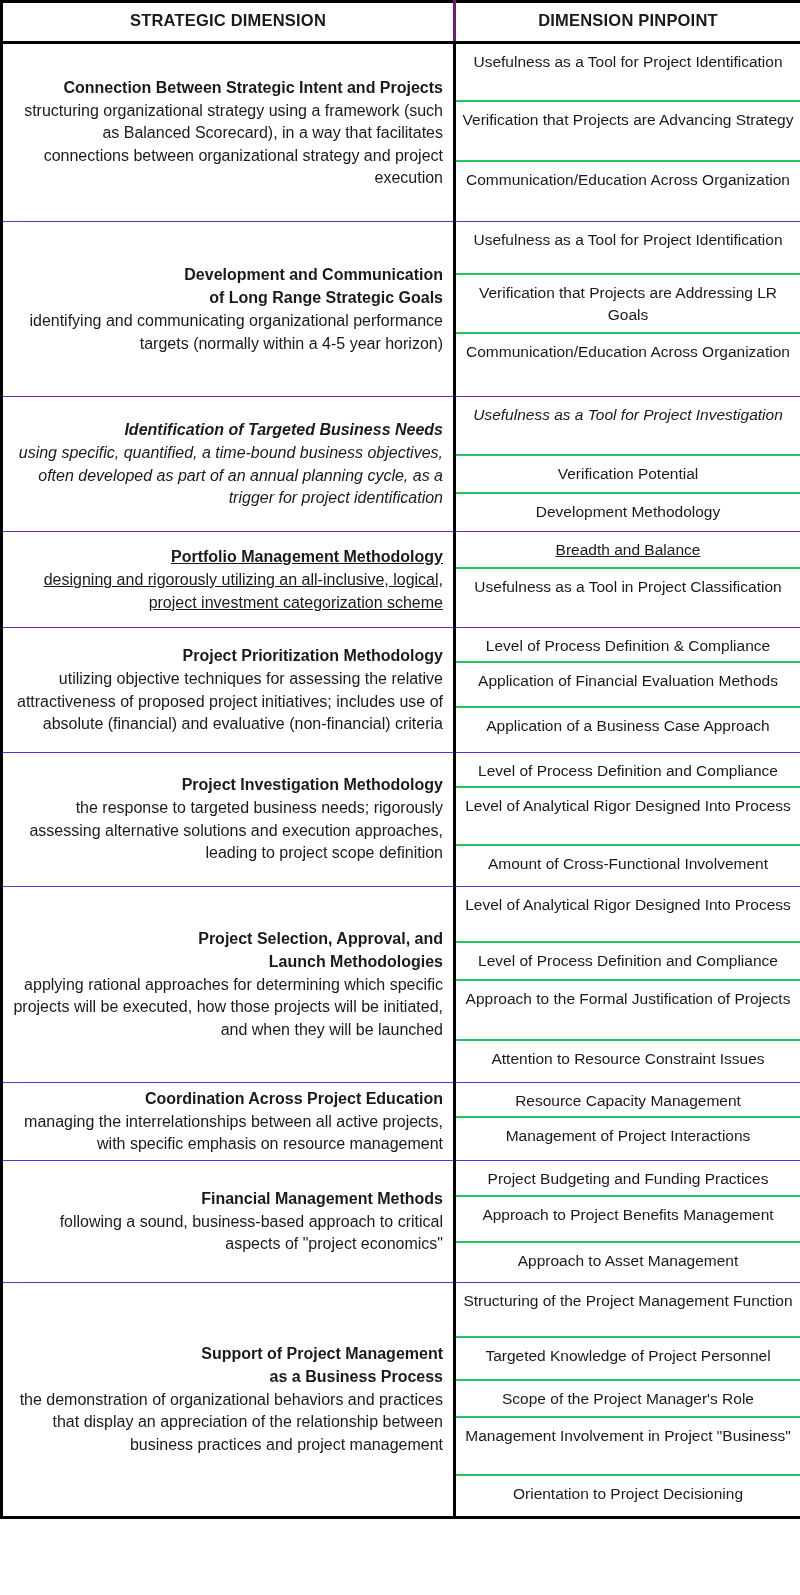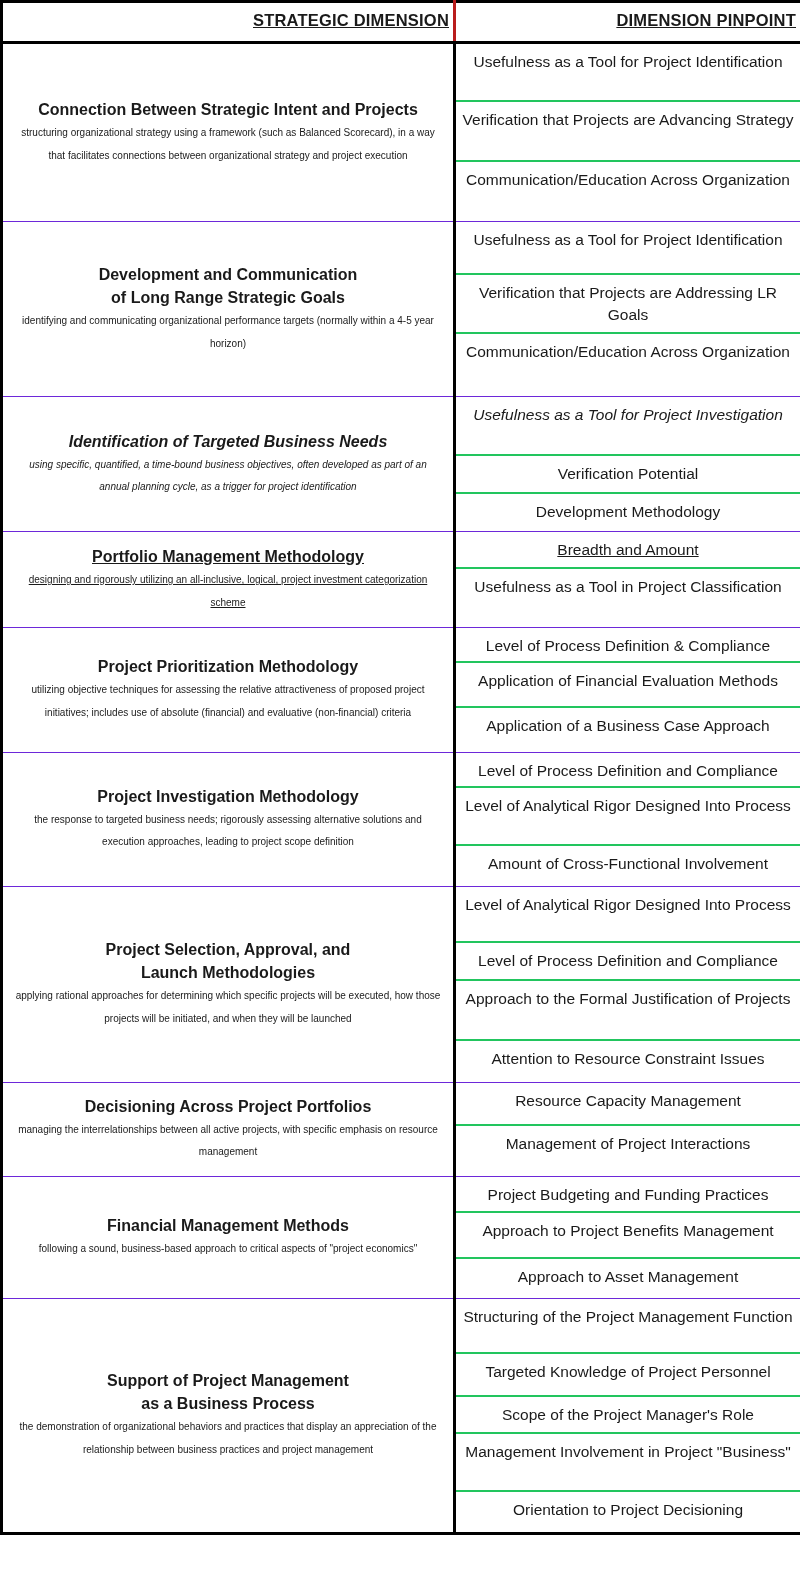--- a/index.html
+++ b/index.html
@@ -18,45 +18,45 @@
     table-layout: fixed;
     border: 3px solid #000000;
   }
   col.left-col  { width: 453px; }
   col.right-col { width: 347px; }
 
   th {
     box-sizing: border-box;
     height: 41px;
     vertical-align: top;
-    text-align: right;
+    text-align: center;
     padding: 8px 4px 4px 4px;
     font-size: 16.5px;
     font-weight: bold;
     letter-spacing: 0.2px;
     border-bottom: 3px solid #000000;
-    text-decoration: underline;
-  }
-  th.pin-head { border-left: 3px solid #b91c1c; }
+  }
+  th.pin-head { border-left: 3px solid #701a75; }
 
   td {
     box-sizing: border-box;
     text-align: center;
   }
   td.dim {
     vertical-align: middle;
-    padding: 12px 10px;
+    padding: 4px 10px;
+    text-align: right;
   }
   .dim-title {
     font-weight: bold;
     font-size: 16px;
     line-height: 23px;
   }
   .dim-desc {
-    font-size: 10px;
+    font-size: 16px;
     line-height: 22.5px;
     margin-top: 1px;
   }
   td.pin {
     vertical-align: top;
     padding: 7px 5px 4px 5px;
     font-size: 15.5px;
     line-height: 22px;
     border-left: 3px solid #000000;
     border-top: 2px solid #22c55e;
@@ -120,21 +120,21 @@
     </tr>
     <tr style="height:39px;">
       <td class="pin">Development Methodology</td>
     </tr>
 
     <tr class="sec-start" style="height:36px;text-decoration:underline;">
       <td class="dim" rowspan="2">
         <div class="dim-title">Portfolio Management Methodology</div>
         <div class="dim-desc">designing and rigorously utilizing an all-inclusive, logical, project investment categorization scheme</div>
       </td>
-      <td class="pin">Breadth and Amount</td>
+      <td class="pin">Breadth and Balance</td>
     </tr>
     <tr style="height:60px;">
       <td class="pin">Usefulness as a Tool in Project Classification</td>
     </tr>
 
     <tr class="sec-start" style="height:32px;">
       <td class="dim" rowspan="3">
         <div class="dim-title">Project Prioritization Methodology</div>
         <div class="dim-desc">utilizing objective techniques for assessing the relative attractiveness of proposed project initiatives; includes use of absolute (financial) and evaluative (non-financial) criteria</div>
       </td>
@@ -174,21 +174,21 @@
     </tr>
     <tr style="height:60px;">
       <td class="pin">Approach to the Formal Justification of Projects</td>
     </tr>
     <tr style="height:42px;">
       <td class="pin">Attention to Resource Constraint Issues</td>
     </tr>
 
     <tr class="sec-start" style="height:35px;">
       <td class="dim" rowspan="2">
-        <div class="dim-title">Decisioning Across Project Portfolios</div>
+        <div class="dim-title">Coordination Across Project Education</div>
         <div class="dim-desc">managing the interrelationships between all active projects, with specific emphasis on resource management</div>
       </td>
       <td class="pin">Resource Capacity Management</td>
     </tr>
     <tr style="height:42px;">
       <td class="pin">Management of Project Interactions</td>
     </tr>
 
     <tr class="sec-start" style="height:36px;">
       <td class="dim" rowspan="3">

